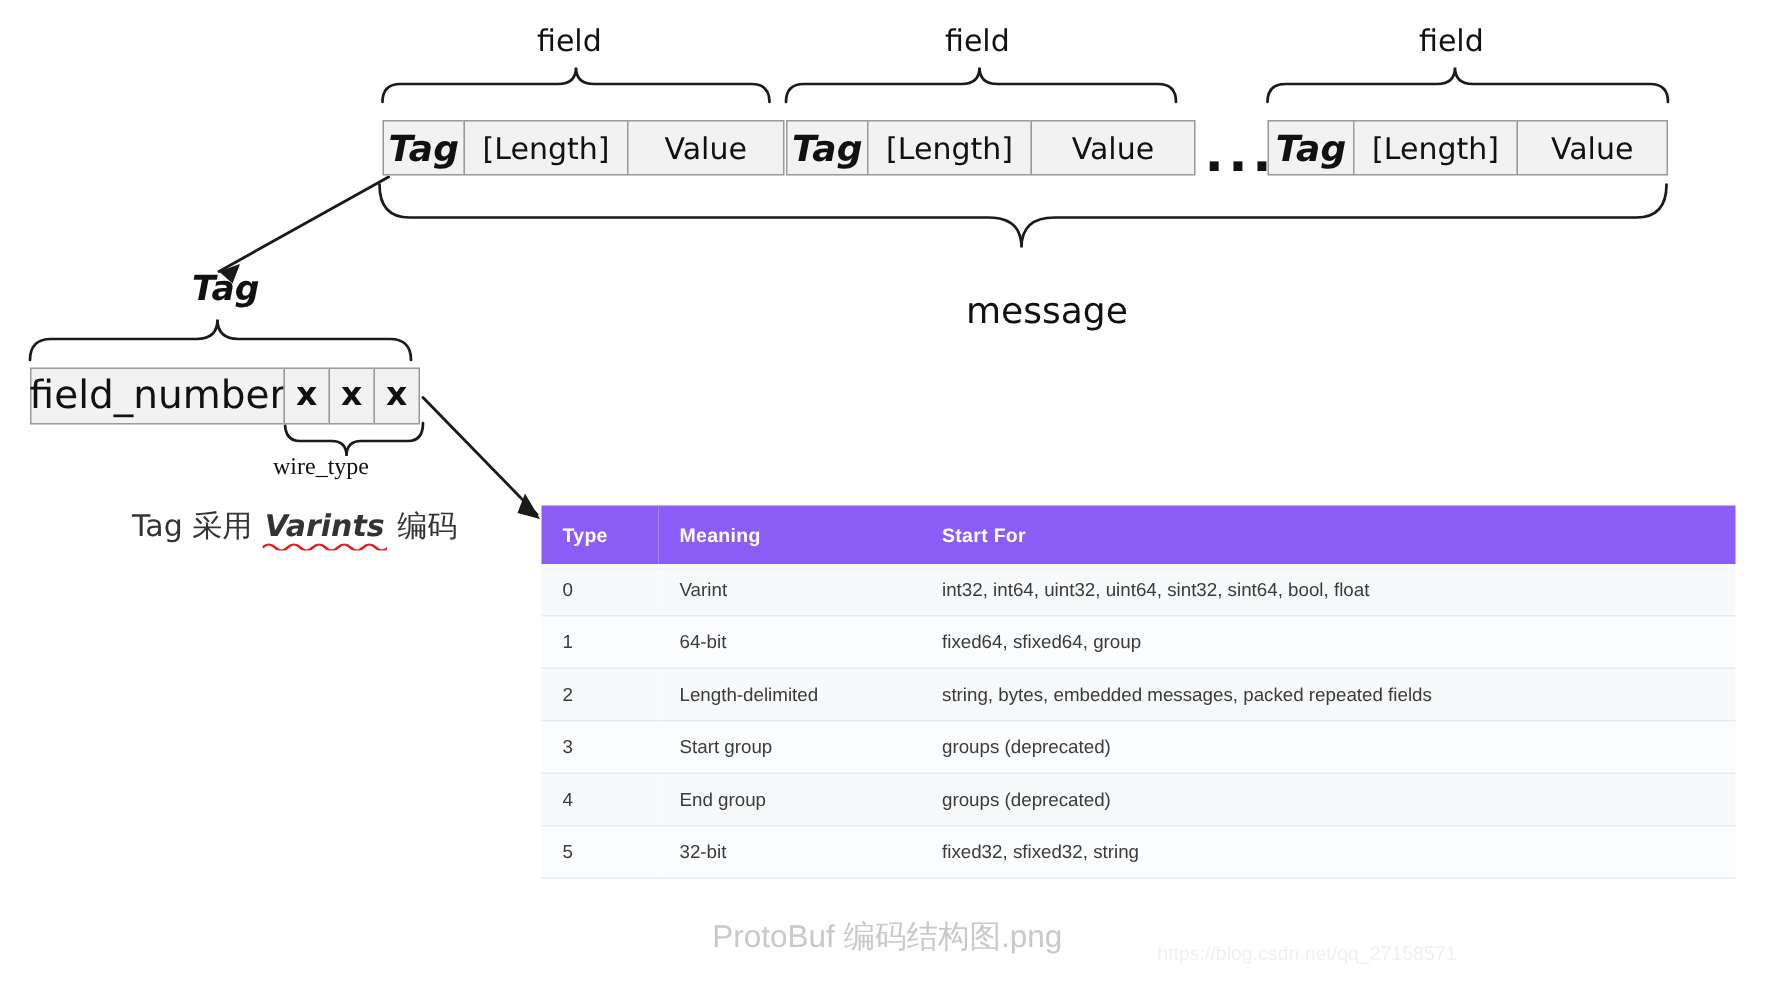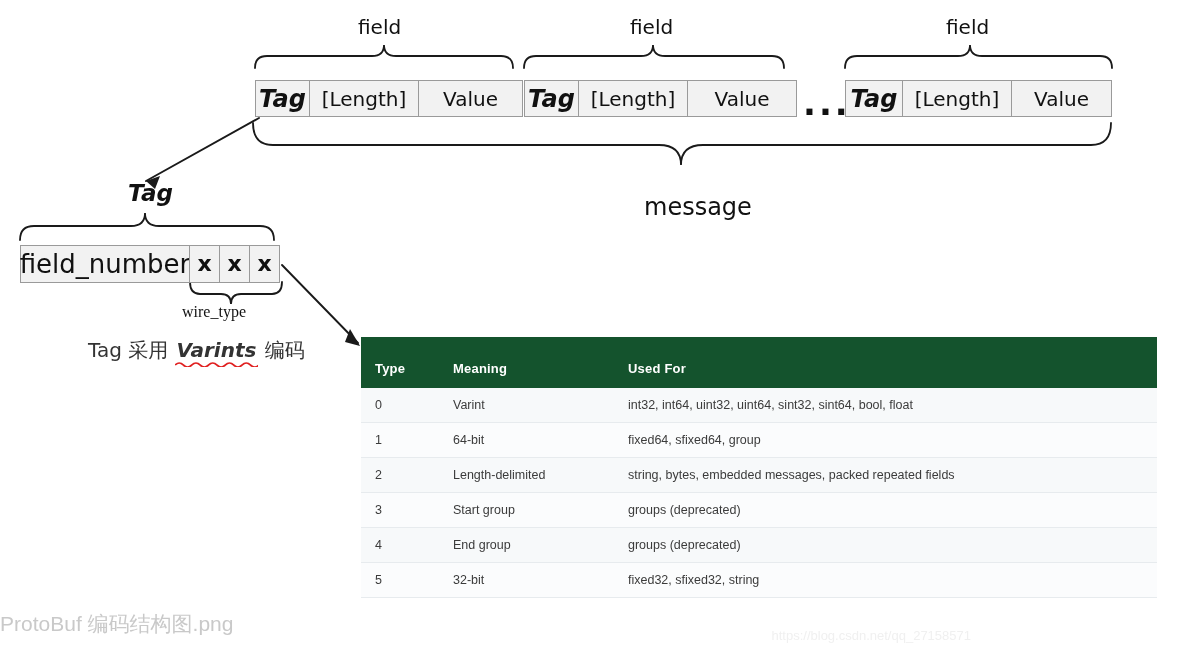--- a/index.html
+++ b/index.html
@@ -91,47 +91,47 @@
   
   #wire-type-table {
     position: absolute;
     left: 361px; top: 337px;
     width: 796px;
     border-collapse: collapse;
     font-family: "Liberation Sans", sans-serif;
     background: #ffffff;
   }
   #wire-type-table thead th {
-    background: #14532d;
+    background: #8b5cf6;
     color: #ffffff;
     font-size: 13px;
     font-weight: bold;
     text-align: left;
-    padding: 24px 0 12px 14px;
+    padding: 12px 0 12px 14px;
     letter-spacing: 0.2px;
   }
   #wire-type-table tbody td {
     font-size: 12.5px;
     color: #3b3b3b;
     padding: 10px 0 10px 14px;
     border-bottom: 1px solid #e7ebee;
     background: #f7f9fa;
     vertical-align: middle;
   }
   #wire-type-table tbody tr:nth-child(even) td { background: #fbfcfd; }
   #wire-type-table col.c-type    { width: 78px; }
   #wire-type-table col.c-meaning { width: 175px; }
   #wire-type-table col.c-usedfor { width: 543px; }
 
   
   #caption {
     position: absolute;
     left: 0; top: 610px;
     width: 1183px;
-    text-align: left;
+    text-align: center;
     font-size: 21px;
     color: #c9c9c9;
     font-family: "Liberation Sans", sans-serif;
     white-space: nowrap;
   }
   #watermark {
     position: absolute;
     right: 14px; top: 628px;
     font-size: 13px;
     color: #f0f0f0;
@@ -205,21 +205,21 @@
   <table id="wire-type-table">
     <colgroup>
       <col class="c-type">
         <col class="c-meaning">
         <col class="c-usedfor">
     </colgroup>
     <thead>
       <tr>
         <th>Type</th>
         <th>Meaning</th>
-        <th>Used For</th>
+        <th>Start For</th>
       </tr>
     </thead>
     <tbody>
       <tr>
         <td>0</td>
         <td>Varint</td>
         <td>int32, int64, uint32, uint64, sint32, sint64, bool, float</td>
       </tr>
       <tr>
         <td>1</td>

